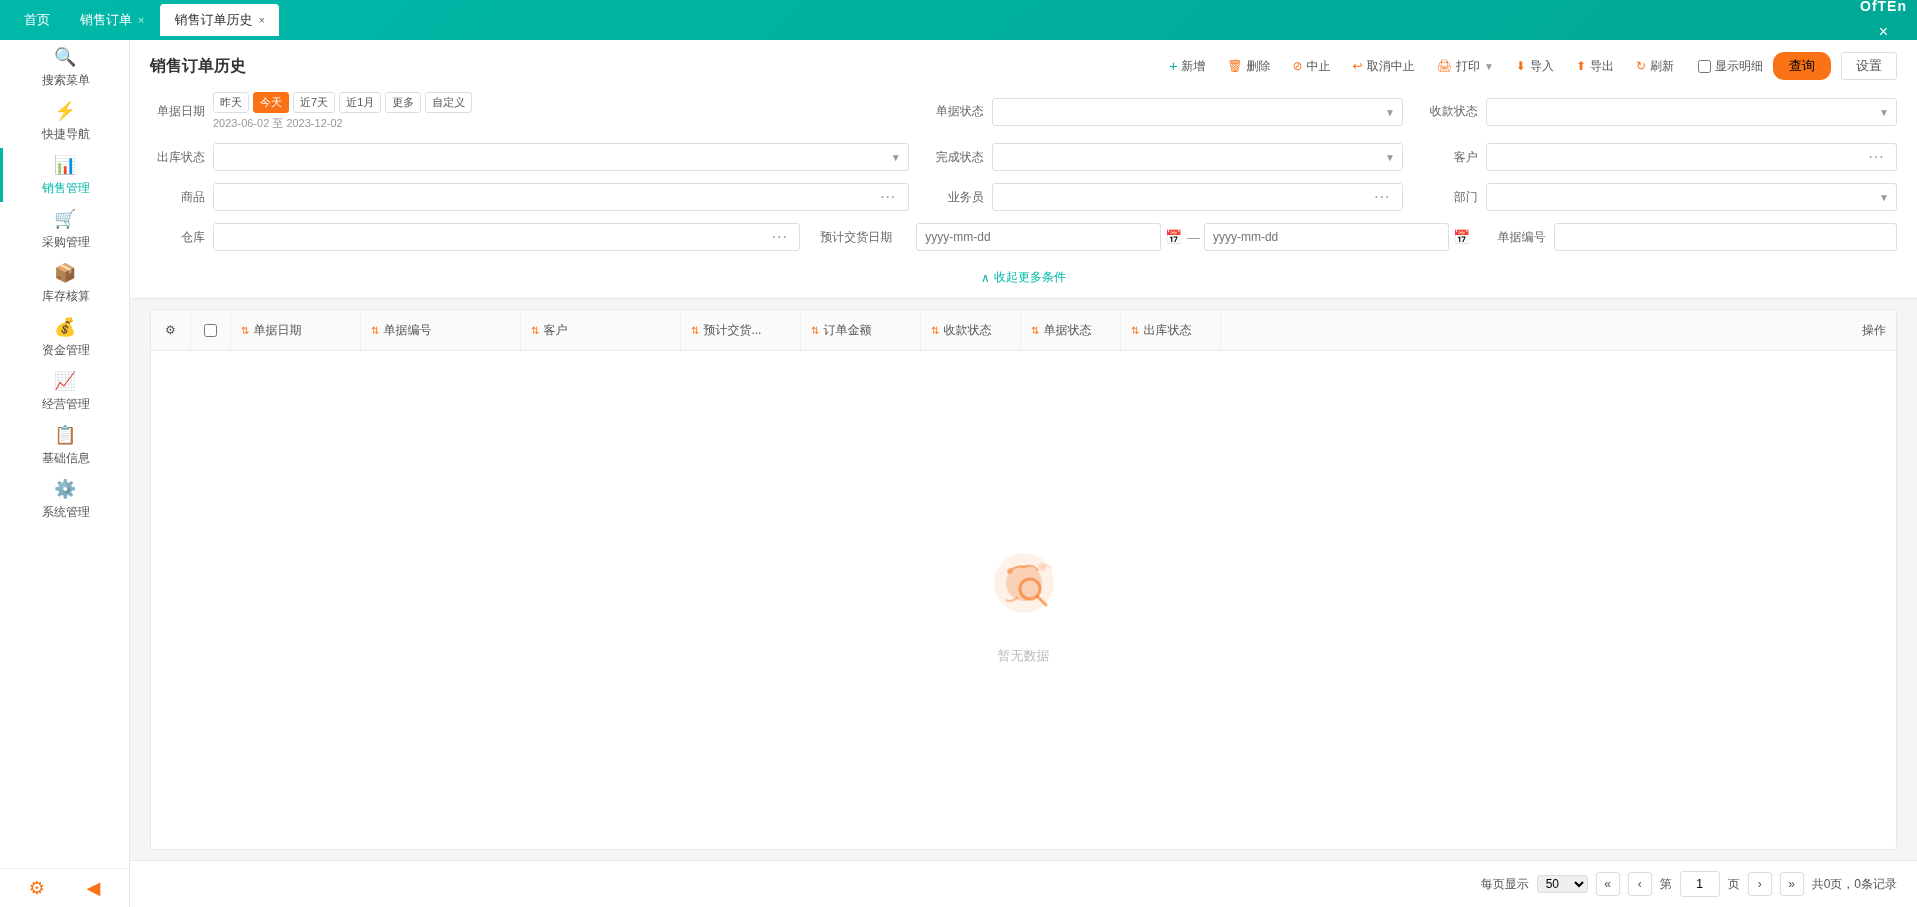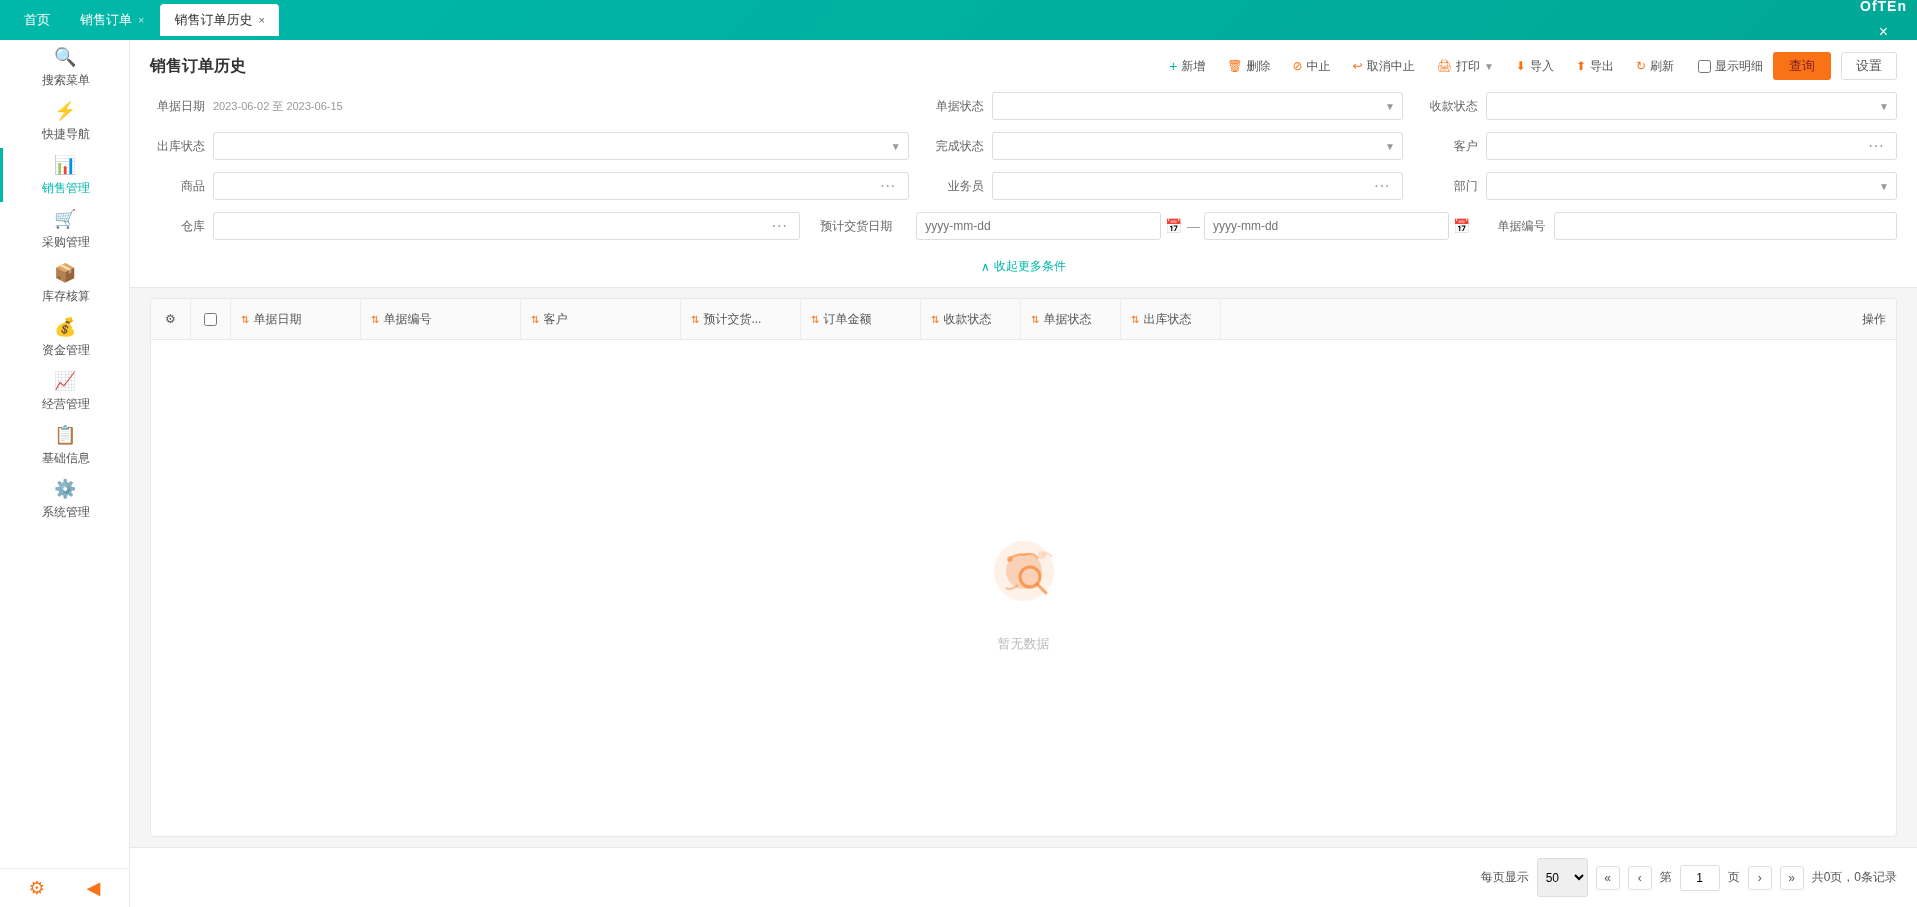--- a/index.html
+++ b/index.html
@@ -138,24 +138,24 @@
       align-items: center;
       gap: 4px;
       font-size: 12px;
       color: #555;
       cursor: pointer;
       padding: 4px 6px;
       border-radius: 3px;
     }
     .btn-primary {
       background: #f97316;
-      color: #7f1d1d;
+      color: #000000;
       border: none;
       padding: 5px 16px;
-      border-radius: 3px;
+      border-radius: 11px;
       cursor: pointer;
       font-size: 13px;
     }
     .btn-secondary {
       background: #fff;
       color: #555;
       border: 1px solid #ddd;
       padding: 4px 14px;
       border-radius: 3px;
       cursor: pointer;
@@ -364,21 +364,21 @@
       padding: 10px 20px;
       display: flex;
       align-items: center;
       justify-content: flex-end;
       gap: 8px;
       font-size: 12px;
       color: #555;
       flex-shrink: 0;
     }
     .page-size-select {
-      height: 39px;
+      height: 18px;
       border: 1px solid #ddd;
       border-radius: 3px;
       padding: 0 4px;
       font-size: 12px;
       outline: none;
     }
     .page-nav-btn {
       width: 24px; height: 24px;
       display: flex; align-items: center; justify-content: center;
       border: 1px solid #ddd;
@@ -514,21 +514,29 @@
           <button class="btn-secondary">设置</button>
         </div>
       </div>
 
       <div class="filter-area" style="padding: 0 0 8px 0;">
 
         <div class="filter-row">
           <div class="filter-field" style="flex: 1.6;">
             <span class="filter-label">单据日期</span>
             <div style="display:flex; flex-direction:column; gap:3px; flex:1;">
-              <span class="date-range-text">2023-06-02 至 2023-06-15</span>
+              <div class="date-quick-btns">
+                <button class="date-quick-btn">昨天</button>
+                <button class="date-quick-btn active">今天</button>
+                <button class="date-quick-btn">近7天</button>
+                <button class="date-quick-btn">近1月</button>
+                <button class="date-quick-btn">更多</button>
+                <button class="date-quick-btn">自定义</button>
+              </div>
+              <span class="date-range-text">2023-06-02 至 2023-12-02</span>
             </div>
           </div>
           <div class="filter-field" style="flex: 1;">
             <span class="filter-label">单据状态</span>
             <div class="select-wrapper">
               <select>
                 <option></option>
                 <option>待审核</option>
                 <option>已审核</option>
                 <option>已关闭</option>

